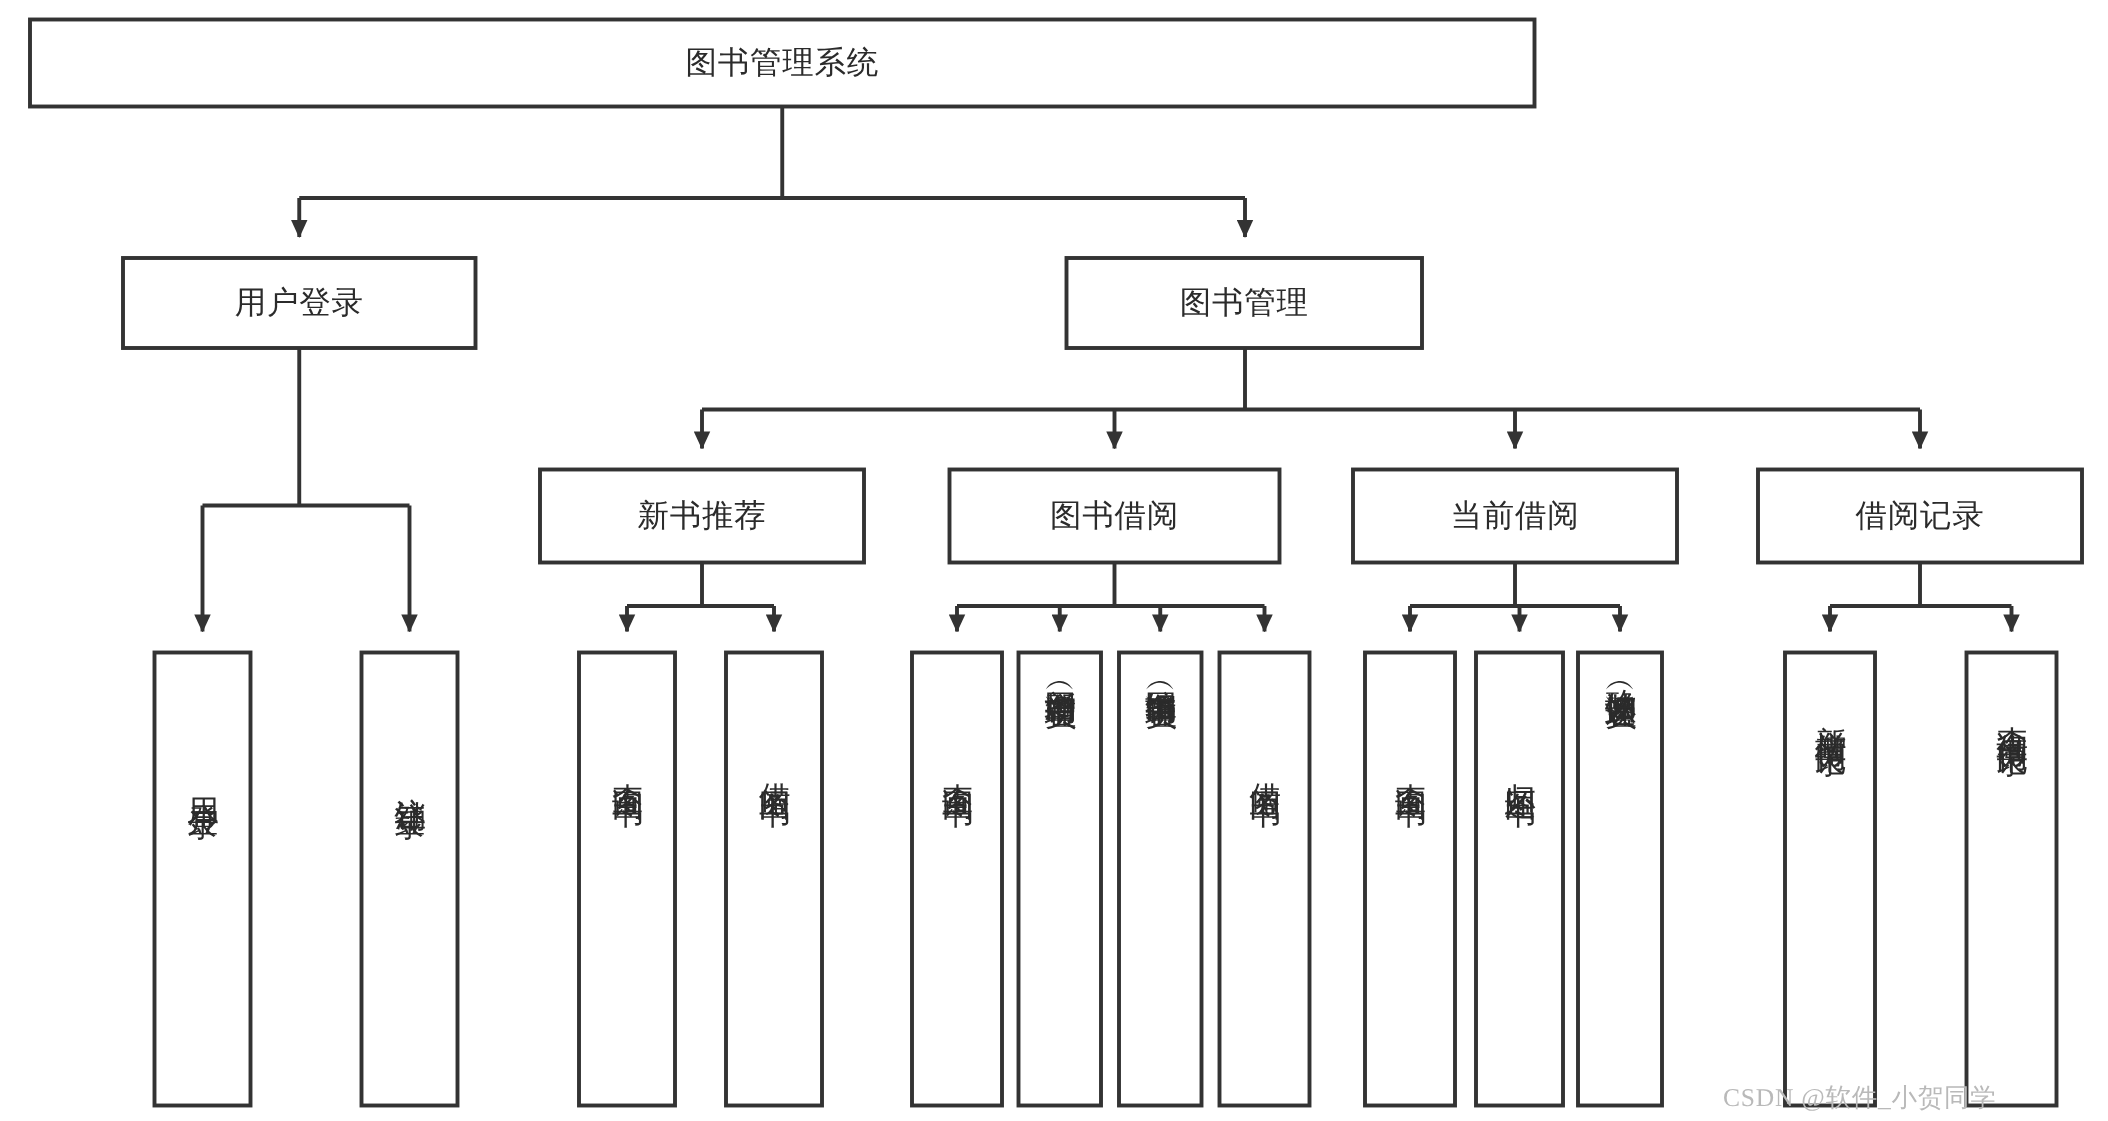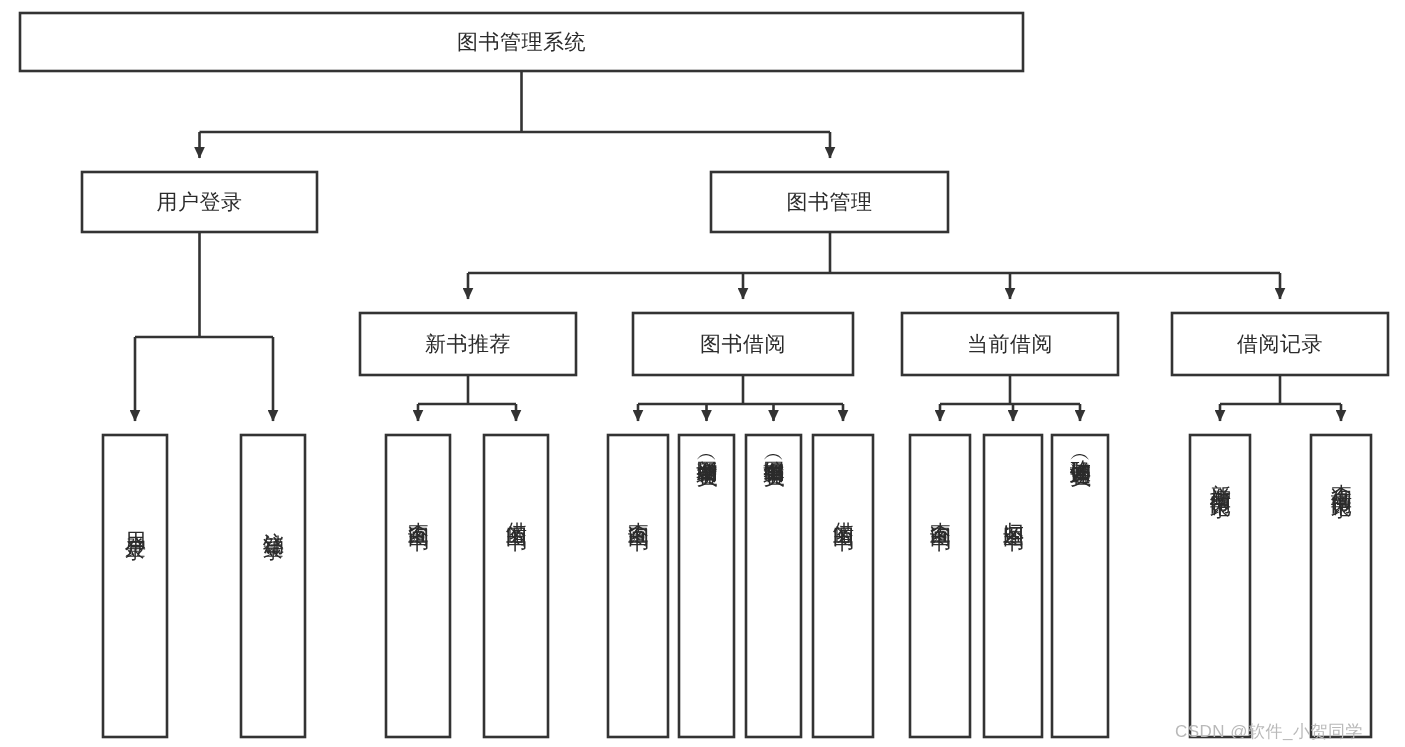--- a/index.html
+++ b/index.html
@@ -11,21 +11,20 @@
     width: 1405px;
     height: 747px;
     overflow: hidden;
     font-family: "DejaVu Sans", "Liberation Sans", sans-serif;
   }
   #diagram-root {
     position: relative;
     width: 1339px;
     height: 747px;
     background: #ffffff;
-    padding-left: 32px;
   }
   svg#flowchart {
     position: absolute;
     top: 0;
     left: 0;
     width: 1405px;
     height: 747px;
     display: block;
   }
   .node-box {
@@ -66,21 +65,21 @@
     line-height: 1.0;
     color: #2b2b2b;
     letter-spacing: 3px;
     white-space: nowrap;
     text-align: center;
   }
   .watermark {
     position: absolute;
     right: 8px;
     bottom: 4px;
-    font-family: Liberation Sans, sans-serif;
+    font-family: Liberation Serif, serif;
     font-size: 17px;
     color: #b9b9b9;
     letter-spacing: 0.5px;
     white-space: nowrap;
     pointer-events: none;
   }
 </style>
 </head>
 <body>
 

